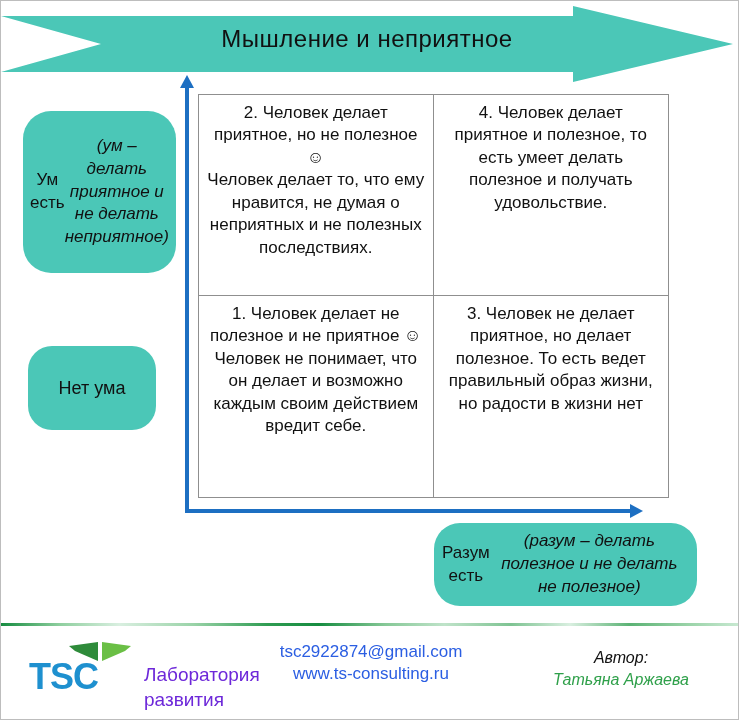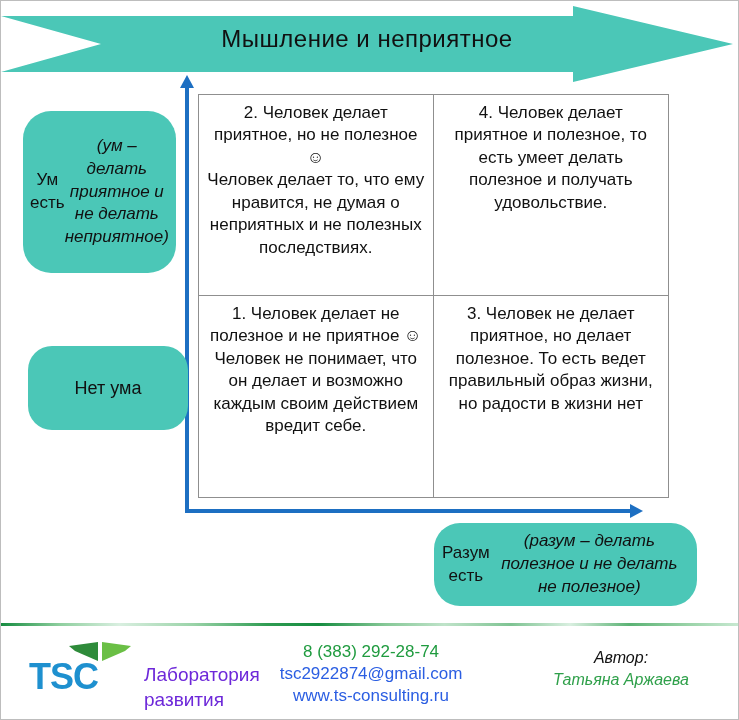--- a/index.html
+++ b/index.html
@@ -43,21 +43,21 @@
   .cell.c2{border-bottom:1px solid var(--grid-gray,#8f8f8f);}
   .cell.c3{border-right:1px solid var(--grid-gray,#8f8f8f);}
   .cell p{margin:0;}
   
   .tealbox{
     position:absolute;background:var(--teal,#4bc7b7);border-radius:28px;
     display:flex;flex-direction:row;align-items:center;justify-content:center;
     text-align:center;font-size:17px;line-height:1.35;color:#111;padding:14px 8px;box-sizing:border-box;
   }
   .box-um{left:22px;top:110px;width:153px;height:162px;}
-  .box-netuma{left:27px;top:345px;width:160px;height:84px;font-size:18px;border-radius:24px;}
+  .box-netuma{left:27px;top:345px;width:128px;height:84px;font-size:18px;border-radius:24px;}
   .box-netrazuma{left:239px;top:522px;width:140px;height:83px;font-size:18px;border-radius:24px;}
   .box-razum{left:433px;top:522px;width:263px;height:83px;border-radius:26px;}
   .sub{font-style:italic;}
   
   .separator{
     position:absolute;left:0;top:622px;width:739px;height:3px;
     background:linear-gradient(90deg,#168c40 0%,#8fcf9f 8%,#d9efe0 16%,#9ad3a8 26%,#2f9c52 36%,#168c40 43%,#86c897 52%,#bfe3c9 60%,#7ec392 69%,#d9efe0 77%,#5bb274 85%,#9ad3a8 93%,#c9e9d2 100%);
   }
   .logo-wings{position:absolute;left:66px;top:641px;}
   .logo-text{
@@ -122,21 +122,20 @@
     <svg class="logo-wings" width="66" height="22" viewBox="0 0 66 22">
       <polygon points="2,4 31,0 31,19 8,9" fill="#2e8b3a"></polygon>
       <polygon points="35,0 64,4 58,9 35,19" fill="#6abf45"></polygon>
     </svg>
     <div class="logo-text">TSC</div>
     <div class="logo-caption">
       <div>Лаборатория</div>
       <div>развития</div>
     </div>
     <div class="contacts">
-      <div class="phone">8 (383) 292-28-74</div>
       <div class="email">tsc2922874@gmail.com</div>
       <div class="site">www.ts-consulting.ru</div>
     </div>
     <div class="author">
       <div>Автор:</div>
       <div class="author-name">Татьяна Аржаева</div>
     </div>
   </div>
 
 </div>

